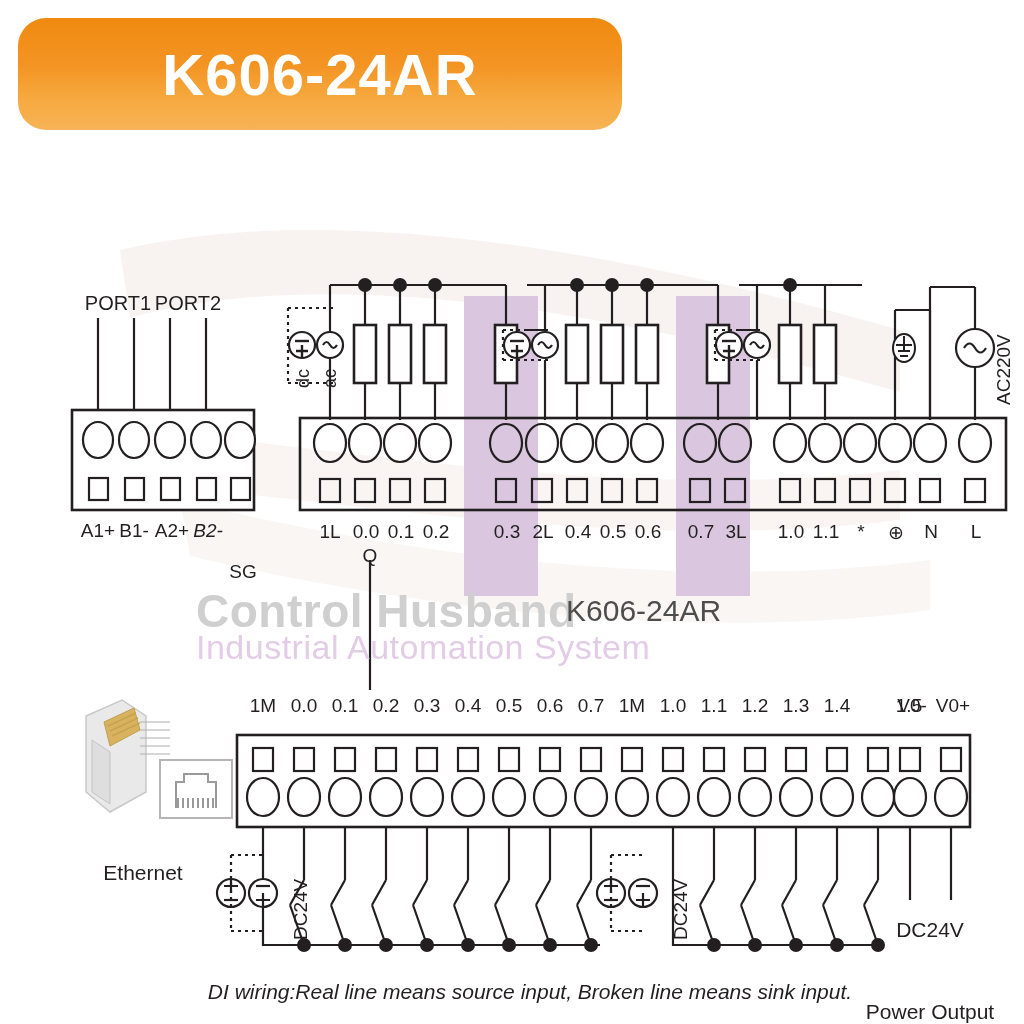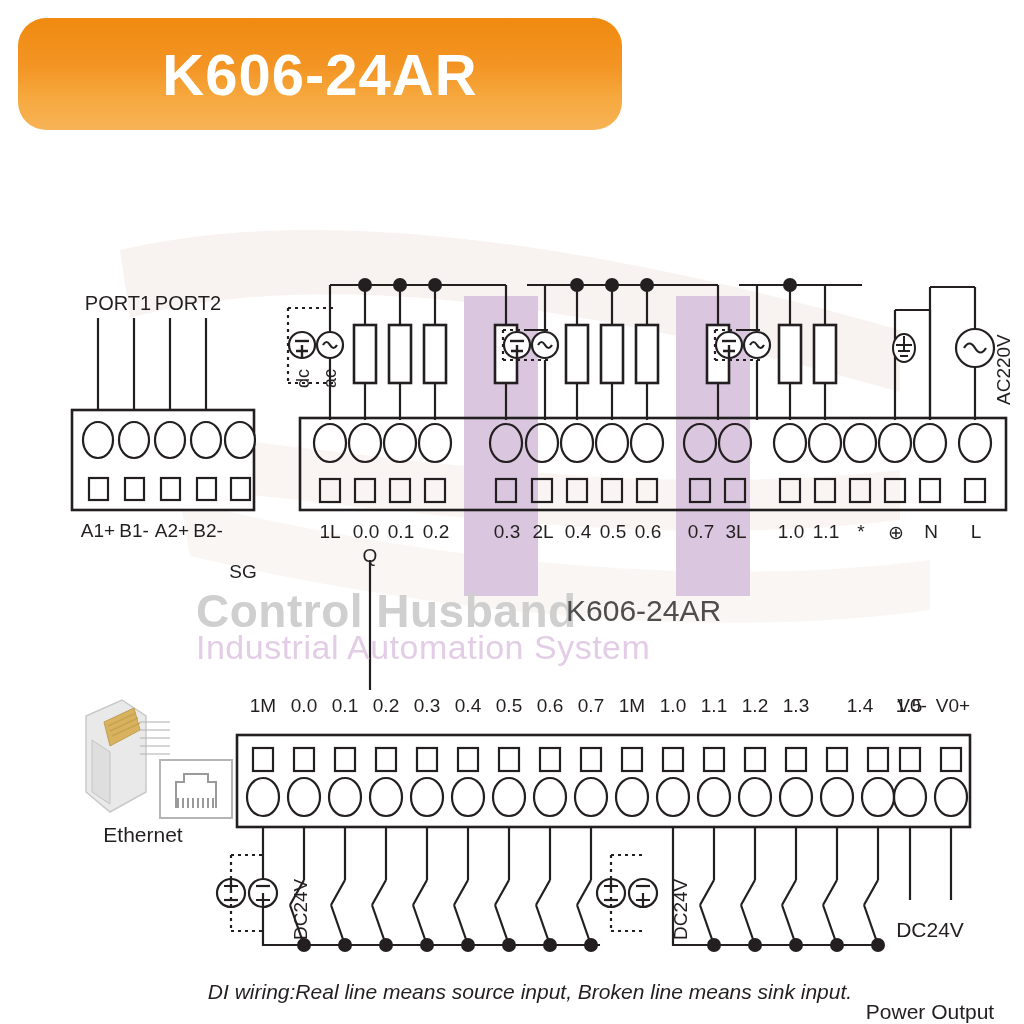--- a/index.html
+++ b/index.html
@@ -353,21 +353,21 @@
 
   <div class="wm wm1">Control Husband</div>
   <div class="wm wm2">Industrial Automation System</div>
 
   <div class="lab t-port ctr" style="left:118px;top:292px;">PORT1</div>
   <div class="lab t-port ctr" style="left:188px;top:292px;">PORT2</div>
 
   <div class="lab t-term ctr" style="left:98px;top:520px;">A1+</div>
   <div class="lab t-term ctr" style="left:134px;top:520px;">B1-</div>
   <div class="lab t-term ctr" style="left:172px;top:520px;">A2+</div>
-  <div class="lab t-term ctr" style="left:208px;top:520px;">B2-</div>
+  <div class="lab t-term ctr" style="left:208px;top:520px;font-style:italic;">B2-</div>
   <div class="lab t-term ctr" style="left:243px;top:520px;margin-top:41px;">SG</div>
 
   <div class="lab t-term ctr" style="left:330px;top:521px;">1L</div>
   <div class="lab t-term ctr" style="left:366px;top:521px;">0.0</div>
   <div class="lab t-term ctr" style="left:401px;top:521px;">0.1</div>
   <div class="lab t-term ctr" style="left:436px;top:521px;">0.2</div>
   <div class="lab t-term ctr" style="left:507px;top:521px;">0.3</div>
   <div class="lab t-term ctr" style="left:543px;top:521px;">2L</div>
   <div class="lab t-term ctr" style="left:578px;top:521px;">0.4</div>
   <div class="lab t-term ctr" style="left:613px;top:521px;">0.5</div>
@@ -399,28 +399,28 @@
   <div class="lab t-term ctr" style="left:427px;top:695px;">0.3</div>
   <div class="lab t-term ctr" style="left:468px;top:695px;">0.4</div>
   <div class="lab t-term ctr" style="left:509px;top:695px;">0.5</div>
   <div class="lab t-term ctr" style="left:550px;top:695px;">0.6</div>
   <div class="lab t-term ctr" style="left:591px;top:695px;">0.7</div>
   <div class="lab t-term ctr" style="left:632px;top:695px;">1M</div>
   <div class="lab t-term ctr" style="left:673px;top:695px;">1.0</div>
   <div class="lab t-term ctr" style="left:714px;top:695px;">1.1</div>
   <div class="lab t-term ctr" style="left:755px;top:695px;">1.2</div>
   <div class="lab t-term ctr" style="left:796px;top:695px;">1.3</div>
-  <div class="lab t-term ctr" style="left:837px;top:695px;margin-left:23px;">1.4</div>
+  <div class="lab t-term ctr" style="left:837px;top:695px;">1.4</div>
   <div class="lab t-term ctr" style="left:878px;top:695px;margin-left:31px;">1.5</div>
   <div class="lab t-term ctr" style="left:912px;top:695px;">V0-</div>
   <div class="lab t-term ctr" style="left:953px;top:695px;">V0+</div>
 
   <div class="lab t-term rot" style="left:290px;top:940px;transform:rotate(-90deg);">DC24V</div>
   <div class="lab t-term rot" style="left:670px;top:940px;transform:rotate(-90deg);">DC24V</div>
 
-  <div class="lab t-cap ctr" style="left:143px;top:823px;">Ethernet</div>
+  <div class="lab t-cap ctr" style="left:143px;top:861px;">Ethernet</div>
 
   <div class="lab t-cap ctr" style="left:930px;top:918px;">DC24V</div>
   <div class="lab t-cap ctr" style="left:930px;top:1000px;">Power Output</div>
 
   <div class="lab t-cap ctr" style="left:530px;top:980px;font-style:italic;">DI wiring:Real line means source input, Broken line means sink input.</div>
 
 </div>
 
 </body></html>

